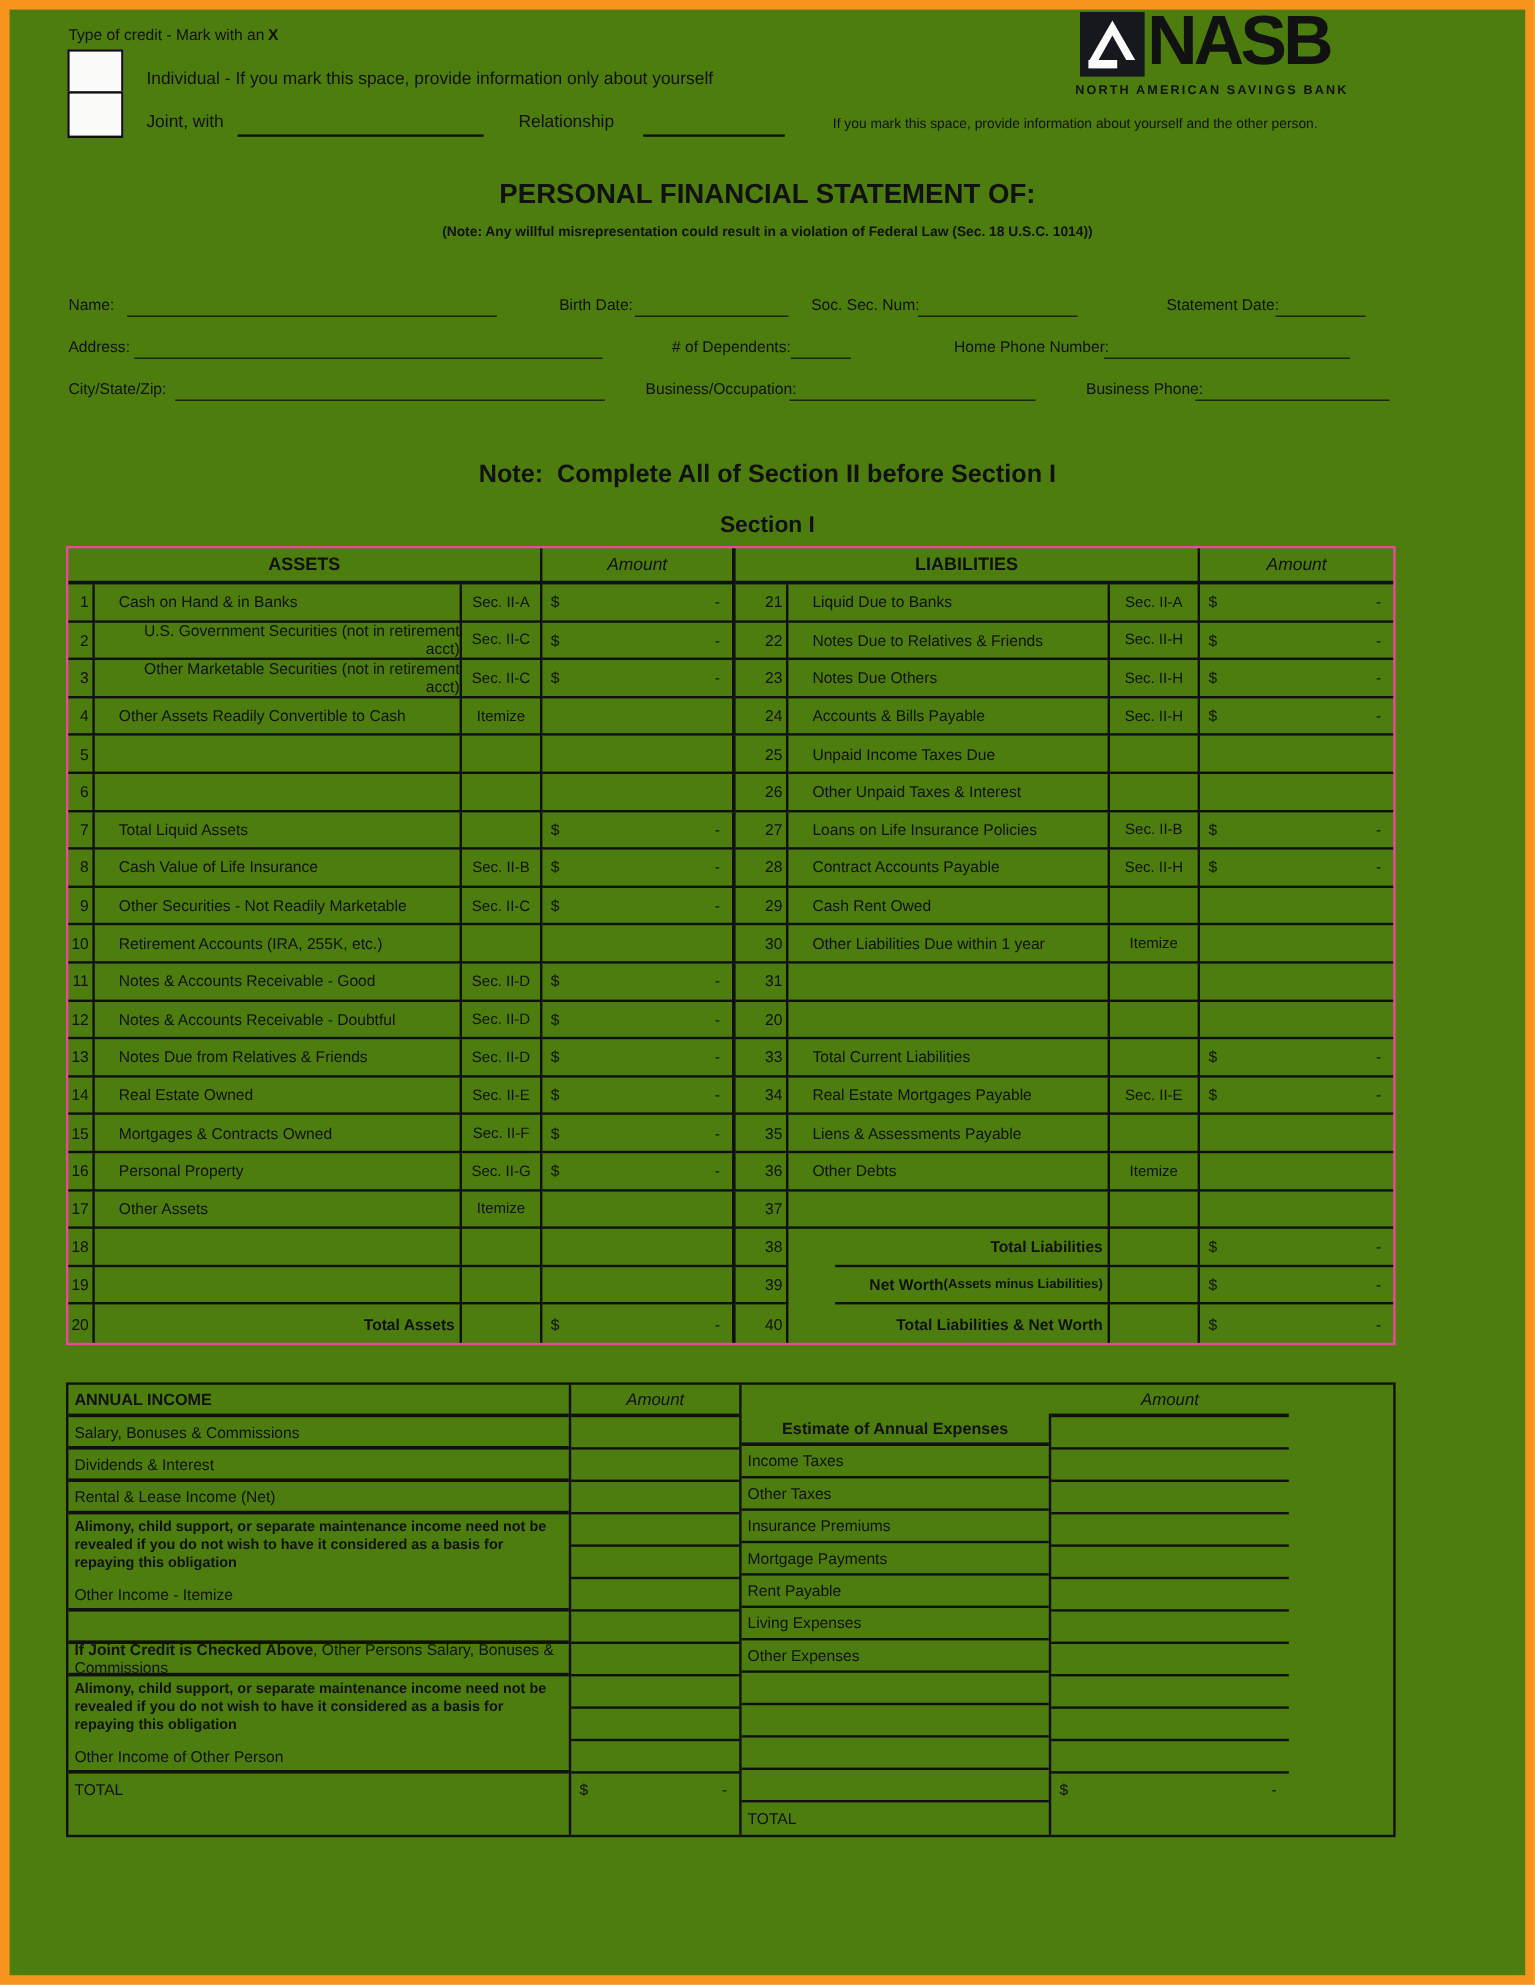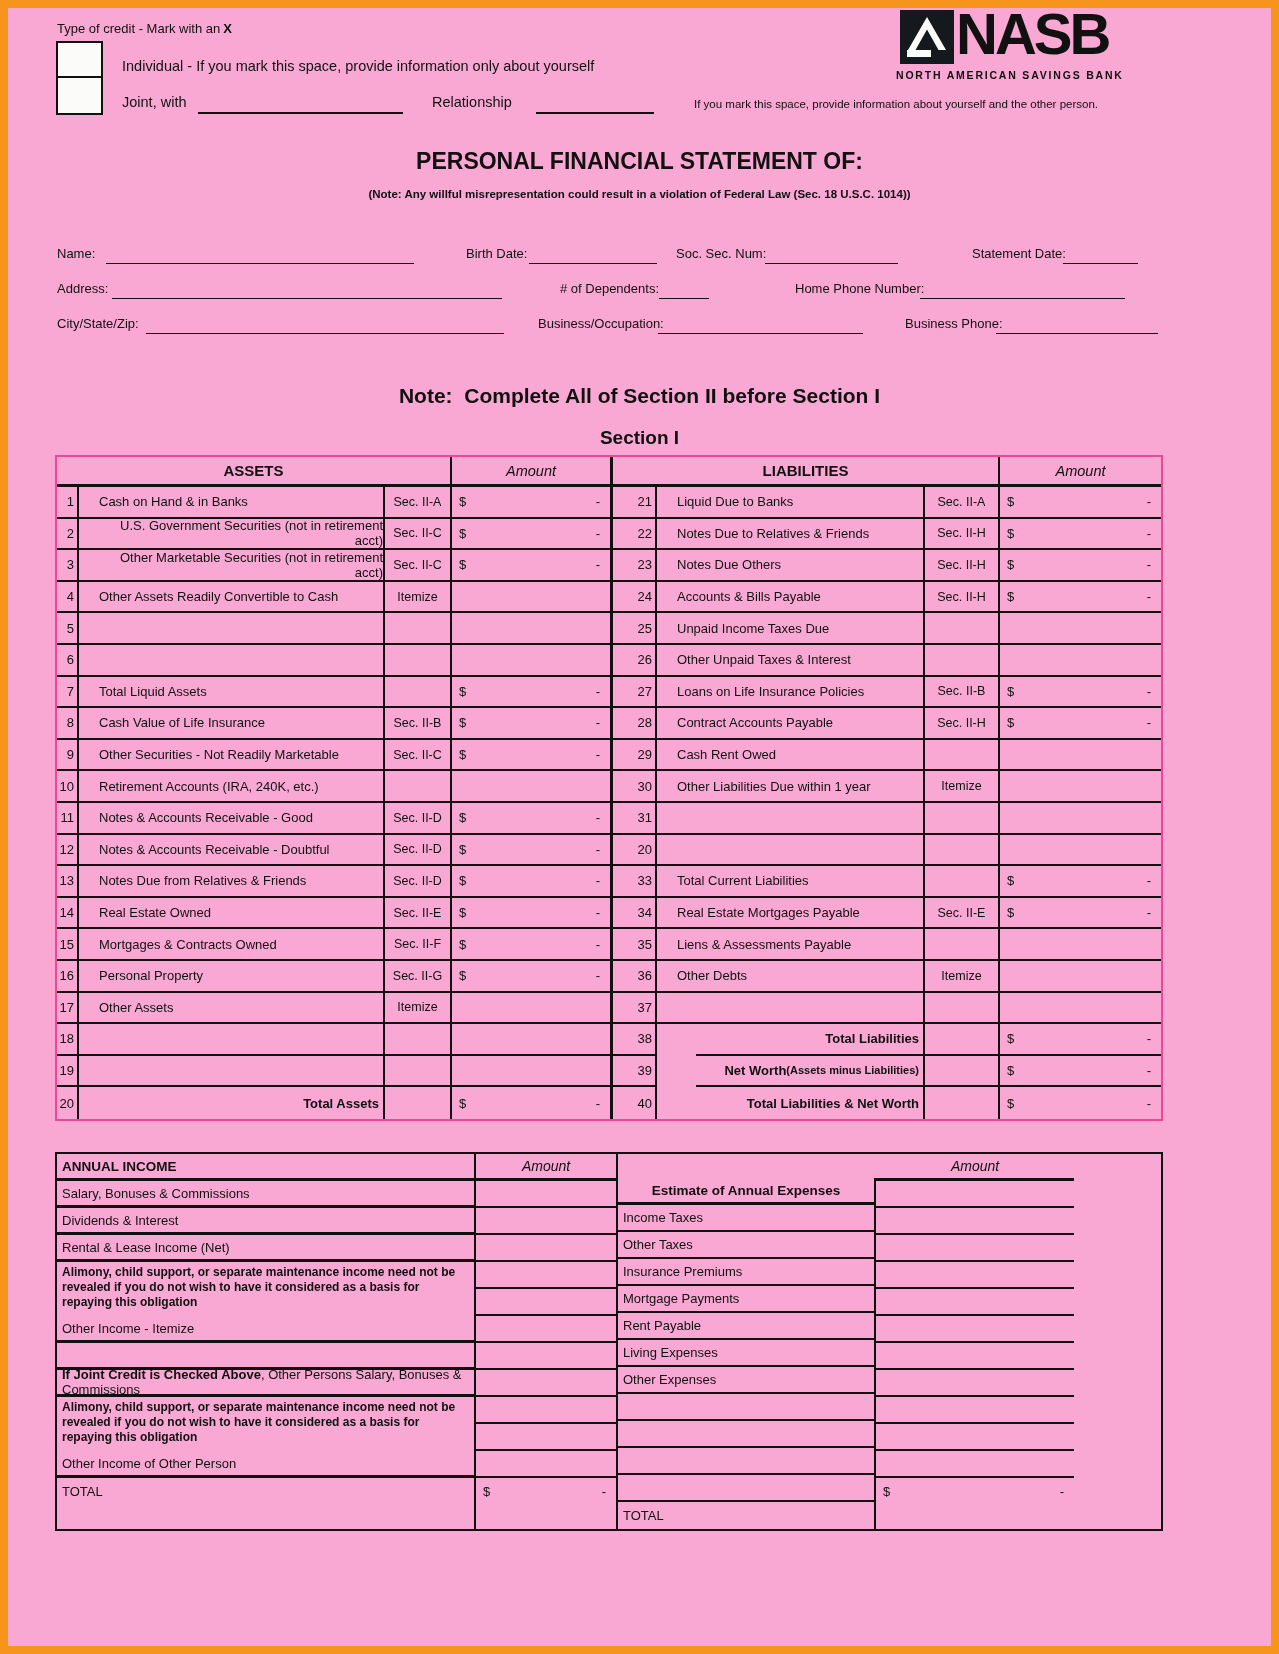--- a/index.html
+++ b/index.html
@@ -1,17 +1,17 @@
 <!DOCTYPE html>
 <html><head>
 <meta charset="utf-8">
 <style>
   html,body{margin:0;padding:0;background:#e8e8e8;}
   .page{width:1279px;height:1654px;background:#f7941e;padding:8px;box-sizing:border-box;font-family:"Liberation Sans","DejaVu Sans",sans-serif;color:#111;}
-  .sheet{position:relative;width:100%;height:100%;background:#f9a8d4;overflow:hidden;}
+  .sheet{position:relative;width:100%;height:100%;background:#4d7c0f;overflow:hidden;}
 
   
   .credit-label{position:absolute;left:49px;top:13px;font-size:13px;}
   .credit-label b{margin-left:3px;}
   .cbox{position:absolute;left:48px;width:47px;height:37px;border:2px solid #111;box-sizing:border-box;background:#fbfbf9;}
   .cbox1{top:33px;} .cbox2{top:68px;height:39px;}
   .individual-text{position:absolute;left:114px;top:50px;font-size:14.5px;}
   .joint-text{position:absolute;left:114px;top:86px;font-size:14.5px;}
   .rel-text{position:absolute;left:424px;top:86px;font-size:14.5px;}
   .joint-note{position:absolute;left:686px;top:90px;font-size:11.5px;}
@@ -237,21 +237,21 @@
         <div class="m-cell sec c3">Sec. II-C</div>
         <div class="m-cell amt c4">
           <span class="ds">$</span>
           <span class="dash">-</span>
         </div>
         <div class="m-cell num c5">29</div>
         <div class="m-cell lbl c6">Cash Rent Owed</div>
         <div class="m-cell sec c7"></div>
         <div class="m-cell amt c8"></div>
         <div class="m-cell num c1">10</div>
-        <div class="m-cell lbl c2">Retirement Accounts (IRA, 240K, etc.)</div>
+        <div class="m-cell lbl c2">Retirement Accounts (IRA, 255K, etc.)</div>
         <div class="m-cell sec c3"></div>
         <div class="m-cell amt c4"></div>
         <div class="m-cell num c5">30</div>
         <div class="m-cell lbl c6">Other Liabilities Due within 1 year</div>
         <div class="m-cell sec c7">Itemize</div>
         <div class="m-cell amt c8"></div>
         <div class="m-cell num c1">11</div>
         <div class="m-cell lbl c2">Notes &amp; Accounts Receivable - Good</div>
         <div class="m-cell sec c3">Sec. II-D</div>
         <div class="m-cell amt c4">

